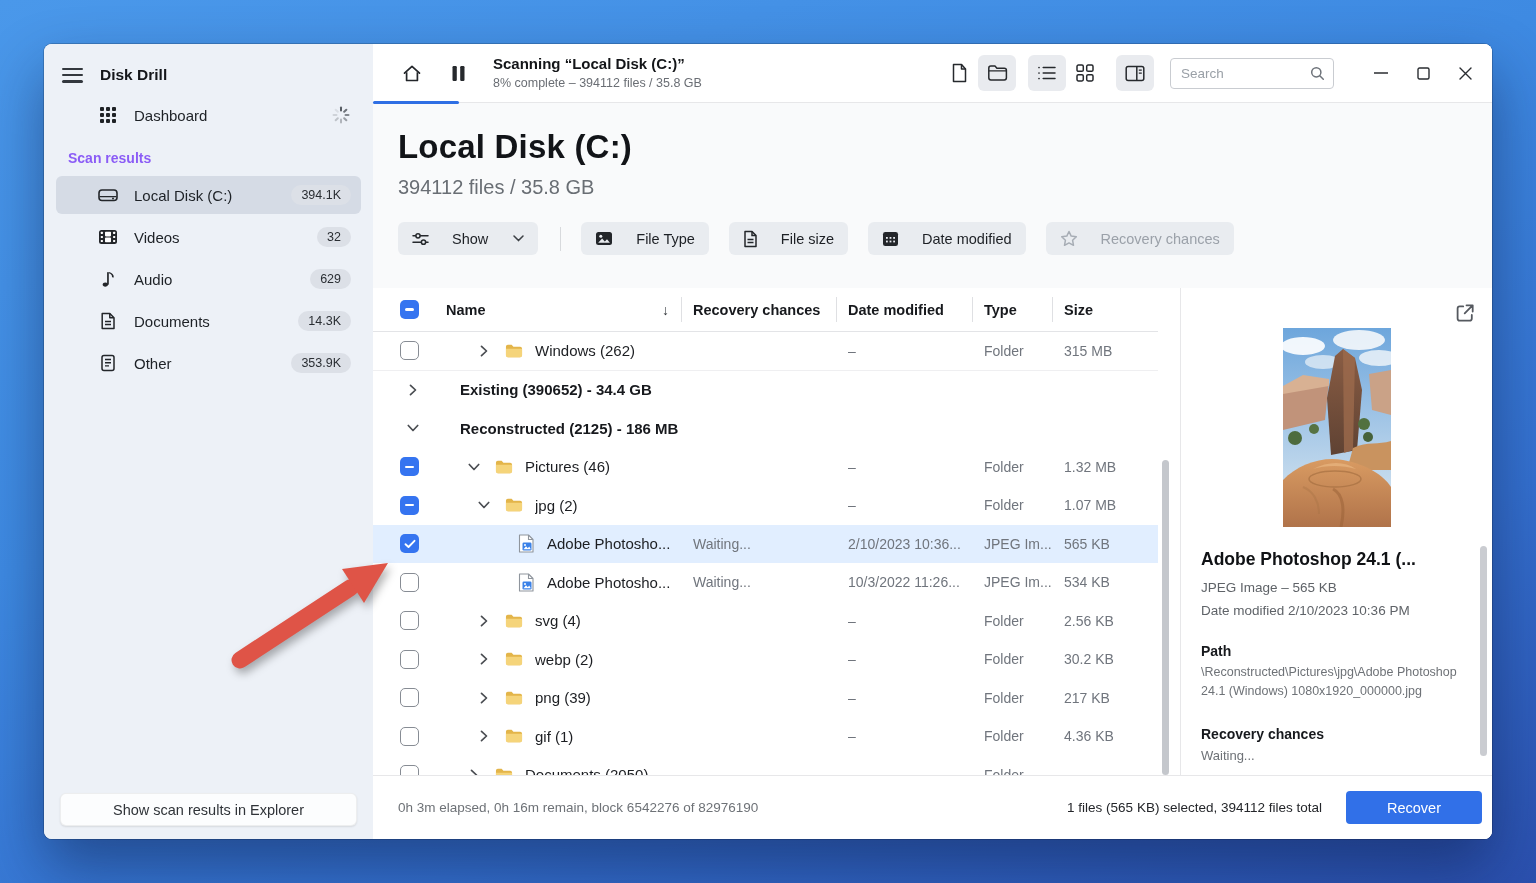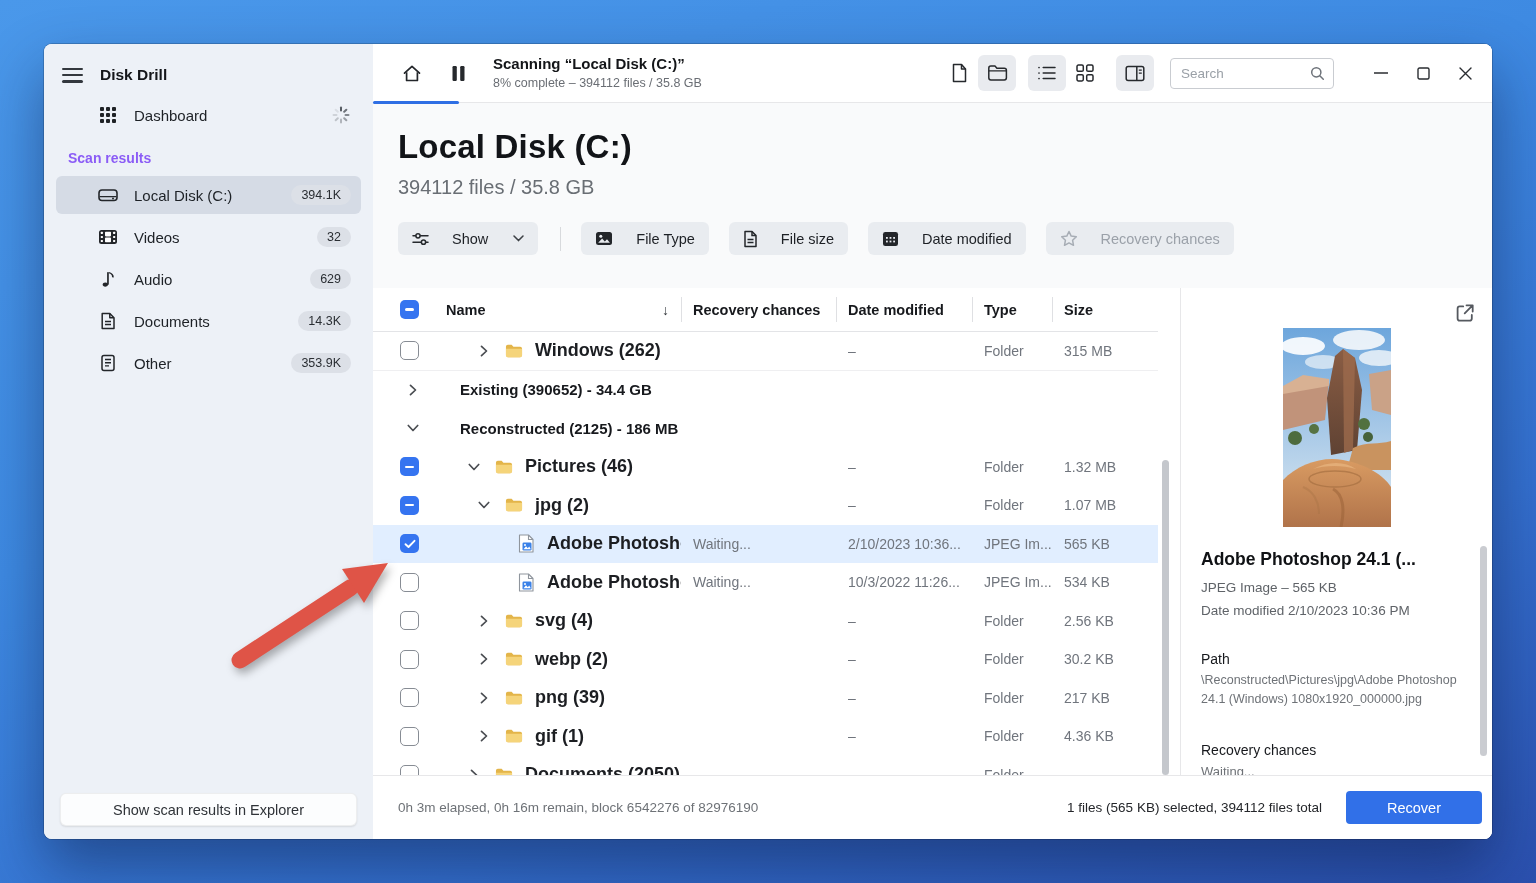--- a/index.html
+++ b/index.html
@@ -82,31 +82,31 @@
   .cb { width:19px; height:19px; border-radius:5px; margin-left:27px; flex:none; display:flex; align-items:center; justify-content:center; cursor:pointer; }
   .cb.empty { border:1.5px solid #878c94; background:#fff; }
   .cb.minus, .cb.checked { background:var(--accent,#3574f0); }
   .cb.minus::after { content:""; width:9px; height:2.4px; background:#fff; border-radius:2px; }
   .namecell { display:flex; align-items:center; min-width:0; }
   .trow.lv1 .namecell { padding-left:42px; }
   .trow.lv2 .namecell { padding-left:52px; }
   .trow.lv3 .namecell { padding-left:92px; }
   .chev { width:14px; display:flex; align-items:center; justify-content:center; margin-right:14px; flex:none; cursor:pointer; }
   .ficon { width:18px; height:18px; display:flex; align-items:center; justify-content:center; margin-right:12px; flex:none; }
-  .fname { font-size:18px; color:#1c1e22; white-space:nowrap; overflow:hidden;font-weight:bold; }
+  .fname { font-size:15px; color:#1c1e22; white-space:nowrap; overflow:hidden; }
   .cell.muted { font-size:14px; color:#70757d; padding-left:12px; white-space:nowrap; overflow:hidden; }
   .v-scrollbar { position:absolute; right:11px; top:172px; width:7px; height:315px; border-radius:4px; background:#c4c7cc; }
   
   .right-panel { width:312px; flex:none; border-left:1px solid #e7e7e9; background:#fff; position:relative; padding:0 20px; overflow:hidden; }
   .external-btn { position:absolute; top:10px; right:12px; width:30px; height:30px; display:flex; align-items:center; justify-content:center; background:transparent; border:none; cursor:pointer; }
   .preview-img { display:block; margin:40px auto 0; width:108px; height:199px; }
   .pv-title { margin-top:22px; font-size:17.5px; font-weight:700; color:#101215; white-space:nowrap; overflow:hidden; }
   .pv-meta { margin-top:10px; font-size:13.5px; color:#5f6368; }
   .pv-meta + .pv-meta { margin-top:8px; }
-  .pv-label { margin-top:33px; font-size:14px; font-weight:400; color:#17191d; }
+  .pv-label { margin-top:25px; font-size:14px; font-weight:700; color:#17191d; }
   .pv-path { margin-top:4px; font-size:12.5px; color:#6e7277; line-height:1.5; overflow-wrap:break-word; }
   .pv-recovery-value { margin-top:6px; font-size:13px; color:#6e7277; }
   .panel-scrollbar { position:absolute; right:5px; top:258px; width:7px; height:210px; border-radius:4px; background:#caccd1; }
   
   .status-bar { height:64px; flex:none; border-top:1px solid #e7e7e9; background:#fff; display:flex; align-items:center; padding:0 10px 0 25px; }
   .status-left { font-size:13.5px; color:#6e7277; }
   .status-right { margin-left:auto; font-size:13.5px; color:#24262a; }
   .recover-btn { margin-left:24px; width:136px; height:33px; border:none; border-radius:4px; background:var(--recover,#3170e8); color:#fff; font-size:14.5px; cursor:pointer; font-family:inherit; }
   
   .anno-arrow { position:absolute; left:0; top:0; width:1536px; height:883px; pointer-events:none; z-index:50; }

